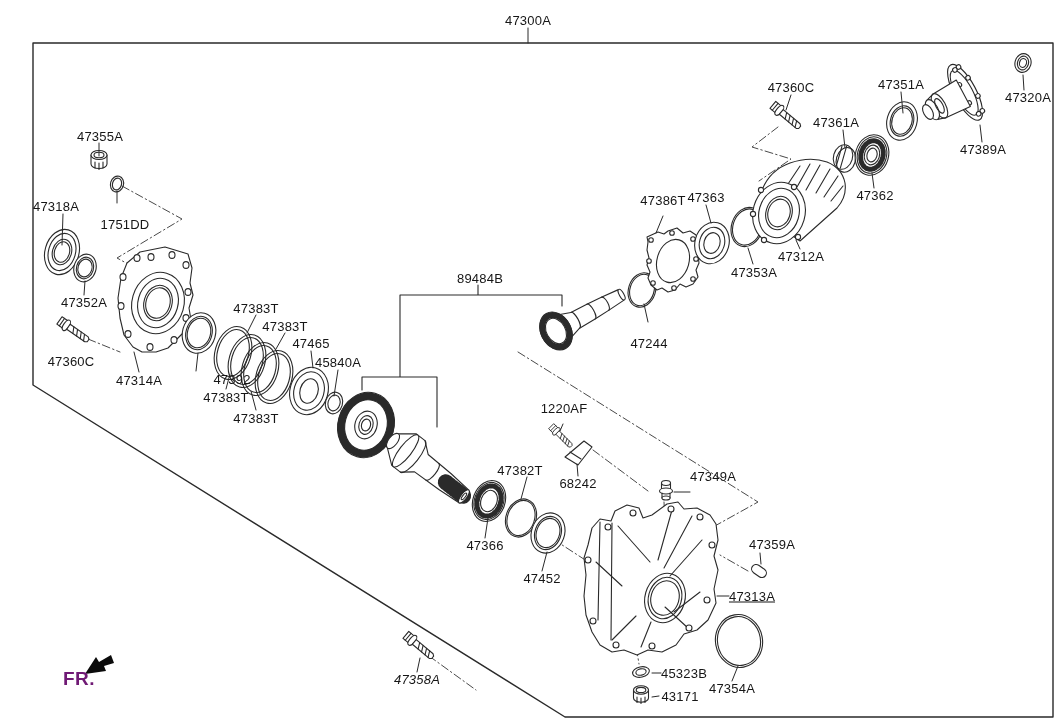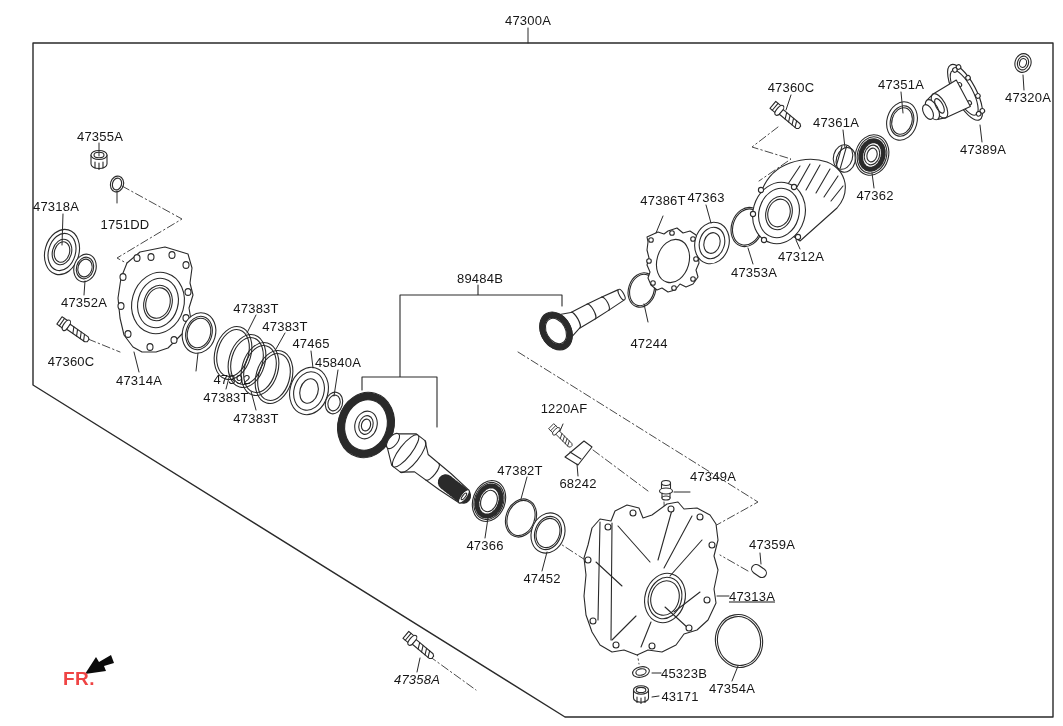--- a/index.html
+++ b/index.html
@@ -2,21 +2,21 @@
 <html><head>
 <meta charset="utf-8">
 <style>
   html,body{margin:0;padding:0;background:#fff;}
   .canvas{position:relative;width:1063px;height:726px;background:#fff;overflow:hidden;
           font-family:"Liberation Sans",sans-serif;}
   .canvas svg{position:absolute;left:0;top:0;}
   .lbl{position:absolute;transform:translate(-50%,-50%);font:13px "Liberation Sans",sans-serif;
        color:#161616;white-space:nowrap;letter-spacing:.2px;}
   .fr{position:absolute;transform:translate(-50%,-50%);font:bold 19px "Liberation Sans",sans-serif;
-      color:#ef4444;letter-spacing:.5px;}
+      color:#701a75;letter-spacing:.5px;}
 </style>
 </head>
 <body>
 
 <div class="canvas">
 
 <svg width="1063" height="726" viewBox="0 0 1063 726" fill="none" stroke="#2a2a2a" stroke-width="1.1" stroke-linecap="round" stroke-linejoin="round">
 
   <defs>
     <g id="bolt">

